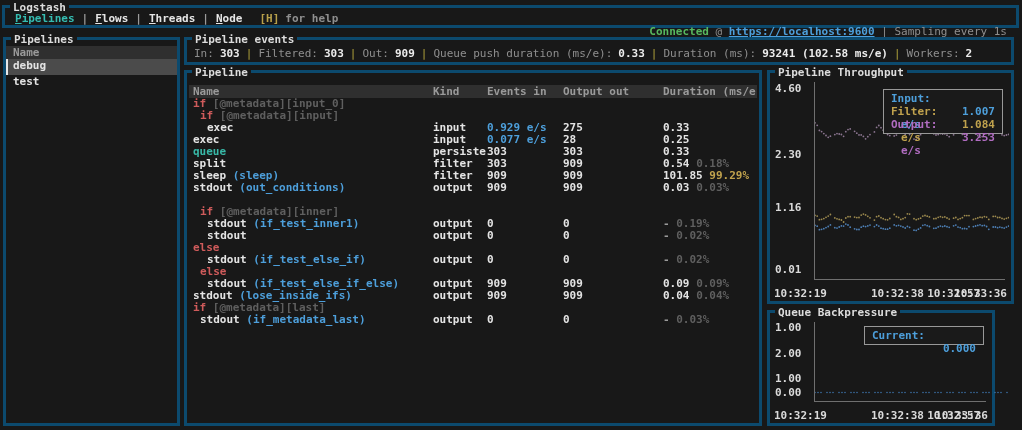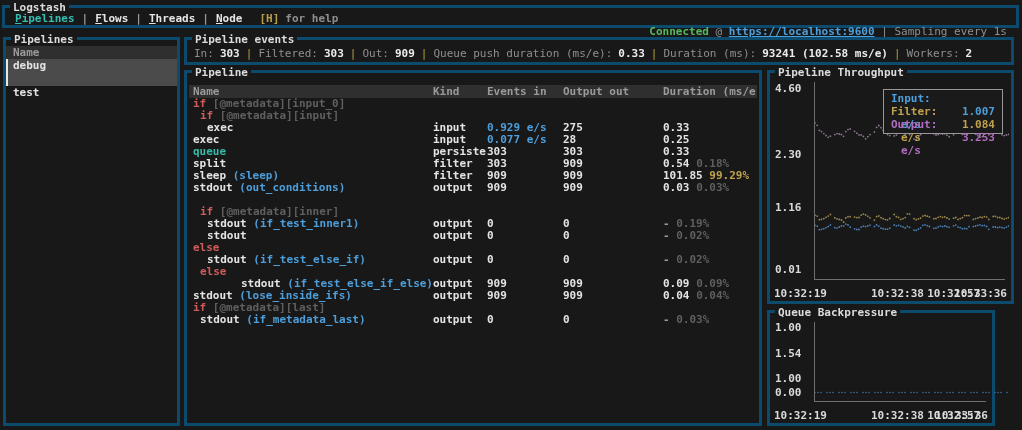--- a/index.html
+++ b/index.html
@@ -19,21 +19,21 @@
   .help-key{color:#b8a04a;font-weight:bold;margin-left:10px;}
   .help-text{color:#8f8f8f;margin-left:6px;}
   .status{position:absolute;right:9px;top:4px;white-space:pre;}
   .st-green{color:#57b85f;font-weight:bold;}
   .st-gray{color:#8f8f8f;}
   .st-link{color:#4d9fdb;text-decoration:underline;font-weight:bold;cursor:pointer;}
   
   .sidebar{left:3px;top:37px;width:177px;height:389px;}
   .sb-header{margin-top:6px;height:13px;line-height:13px;background:#2f2f2f;color:#9a9a9a;
              padding-left:7px;font-weight:bold;}
-  .sb-item{position:relative;height:27px;line-height:13px;padding-left:7px;font-weight:bold;
+  .sb-item{position:relative;height:16px;line-height:13px;padding-left:7px;font-weight:bold;
            color:#e4e4e4;cursor:pointer;}
   .sb-item.selected{background:#4b4b4b;}
   .selbar{position:absolute;left:0;top:0;width:2px;height:100%;background:#e8e8e8;}
   
   .events{left:184px;top:37px;width:830px;height:28px;}
   .events-row{position:absolute;left:7px;top:7px;display:flex;white-space:pre;}
   .stat-label{color:#8f8f8f;}
   .stat-value{color:#ececec;font-weight:bold;margin-left:6px;}
   .stat-sep{color:#8f8433;padding:0 6px;font-weight:bold;}
   
@@ -200,21 +200,21 @@
             <div class="td"><span class="c-gray">- </span><span class="c-dim">0.02%</span></div>
           </div>
           <div class="tr">
             <div class="td" style="padding-left: 11px;"><span class="c-red">else</span></div>
             <div class="td c-fg"></div>
             <div class="td"></div>
             <div class="td"></div>
             <div class="td"></div>
           </div>
           <div class="tr">
-            <div class="td" style="padding-left: 18px; text-align: right;"><span class="c-fg">stdout </span><span class="c-blue">(if_test_else_if_else)</span></div>
+            <div class="td" style="padding-left: 18px;"><span class="c-fg">stdout </span><span class="c-blue">(if_test_else_if_else)</span></div>
             <div class="td c-fg">output</div>
             <div class="td"><span class="c-fg">909</span></div>
             <div class="td"><span class="c-fg">909</span></div>
             <div class="td"><span class="c-fg">0.09 </span><span class="c-dim">0.09%</span></div>
           </div>
           <div class="tr">
             <div class="td" style="padding-left: 4px;"><span class="c-fg">stdout </span><span class="c-blue">(lose_inside_ifs)</span></div>
             <div class="td c-fg">output</div>
             <div class="td"><span class="c-fg">909</span></div>
             <div class="td"><span class="c-fg">909</span></div>
@@ -560,22 +560,28 @@
           <circle cx="168.0" cy="70.5" r="0.8" fill="#3c6fa6"></circle>
           <circle cx="171.0" cy="70.5" r="0.8" fill="#3c6fa6"></circle>
           <circle cx="174.0" cy="70.5" r="0.8" fill="#3c6fa6"></circle>
           <circle cx="180.0" cy="70.5" r="0.8" fill="#3c6fa6"></circle>
           <circle cx="183.0" cy="70.5" r="0.8" fill="#3c6fa6"></circle>
           <circle cx="186.0" cy="70.5" r="0.8" fill="#3c6fa6"></circle>
           <circle cx="192.0" cy="70.5" r="0.8" fill="#3c6fa6"></circle>
         </svg>
       </div>
   <span class="ytick" style="top: 8.98px;">1.00</span>
-      <span class="ytick" style="top: 34.71px;">1.54</span>
+      <span class="ytick" style="top: 34.71px;">2.00</span>
       <span class="ytick" style="top: 60.44px;">1.00</span>
       <span class="ytick" style="top: 73.72px;">0.00</span>
       <span class="xtick" style="top: 96px; left: 4px;">10:32:19</span>
       <span class="xtick" style="top: 96px; left: 127.42px; transform: translateX(-50%);">10:32:38</span>
       <span class="xtick" style="top: 96px; left: 183.68px; transform: translateX(-50%);">10:32:57</span>
       <span class="xtick" style="top: 96px; right: 4px;">10:33:36</span>
+      <div class="legend" style="top: 13px;">
+        <div class="lrow" style="color: rgb(77, 159, 219);">
+          <span>Current:</span>
+          <span class="lval">0.000</span>
+        </div>
+      </div>
     </div>
 
 </div>
 
 </body></html>

